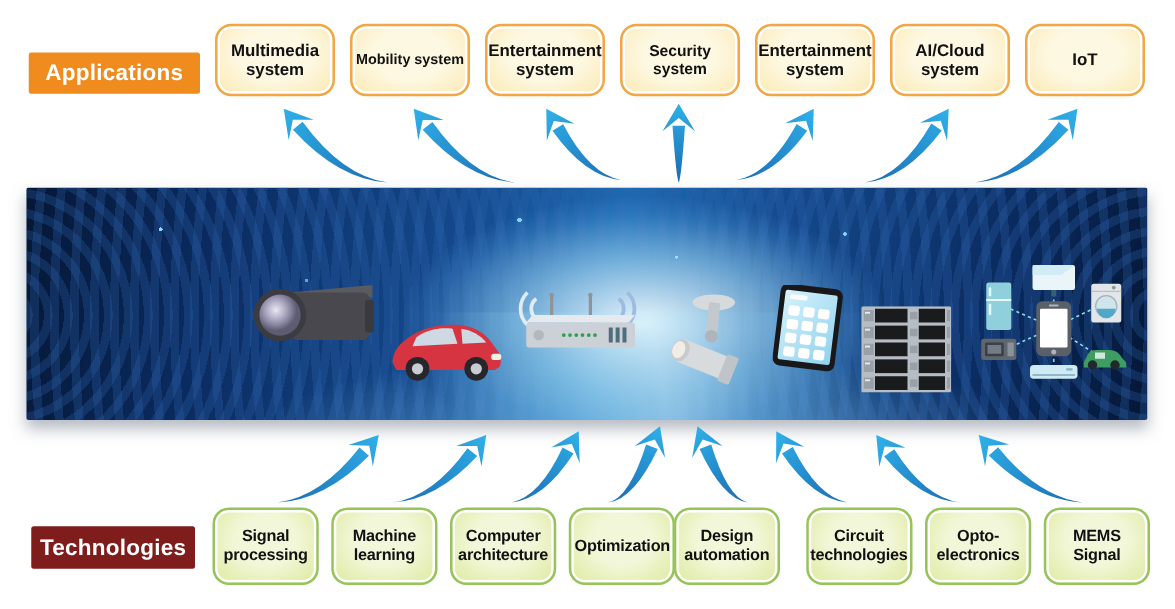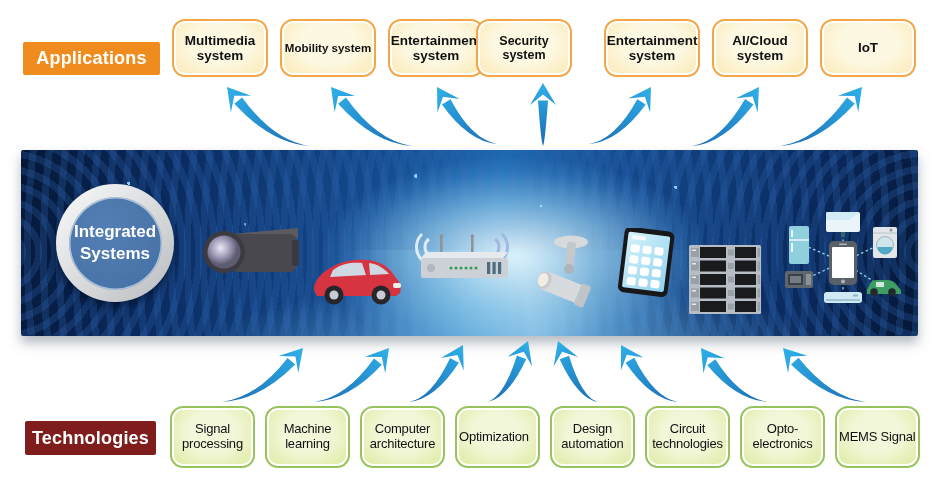--- a/index.html
+++ b/index.html
@@ -21,22 +21,22 @@
     display:flex;align-items:center;justify-content:center;text-align:center;
     font-weight:bold;font-size:13.5px;line-height:1.12;color:#111;padding:2px;}
   .app-box:nth-of-type(3){font-size:11.5px;}
   .app-box:nth-of-type(5){font-size:12.5px;}
 
   
   .tech-box{position:absolute;top:406px;height:62px;width:85px;box-sizing:border-box;
     border:2.5px solid #97C35B;border-radius:13px;
     background:radial-gradient(ellipse at 50% 42%, #F3F7DA 40%, #DCEA9E 100%);
     box-shadow:inset 0 0 0 2px #ffffff;
-    display:flex;align-items:center;justify-content:flex-start;text-align:center;
-    font-weight:normal;font-size:13px;line-height:1.12;color:#111;padding:2px;letter-spacing:-.2px;}
+    display:flex;align-items:center;justify-content:flex-end;text-align:center;
+    font-weight:bold;font-size:13px;line-height:1.12;color:#111;padding:2px;letter-spacing:-.2px;}
 
   
   #banner{left:21px;top:150px;width:897px;height:186px;border-radius:2px;
     box-shadow:0 7px 12px rgba(110,120,135,.5);
     background:
       radial-gradient(circle 2.5px at 12% 18%, rgba(140,225,255,.95) 60%, transparent 61%),
       radial-gradient(circle 2px at 33% 72%, rgba(140,225,255,.85) 60%, transparent 61%),
       radial-gradient(circle 3px at 44% 14%, rgba(140,225,255,.9) 60%, transparent 61%),
       radial-gradient(circle 2px at 58% 30%, rgba(160,230,255,.9) 60%, transparent 61%),
       radial-gradient(circle 2.5px at 73% 20%, rgba(140,225,255,.9) 60%, transparent 61%),
@@ -75,39 +75,34 @@
 <div class="row-label" id="apps-label">Applications</div>
 <div class="app-box" style="left:172px">
     <span>Multimedia system</span>
   </div>
 <div class="app-box" style="left:280px">
     <span>Mobility system</span>
   </div>
 <div class="app-box" style="left:388px">
     <span>Entertainment system</span>
   </div>
-<div class="app-box" style="left:476px">
+<div class="app-box" style="left:496px">
     <span>Security system</span>
   </div>
 <div class="app-box" style="left:604px">
     <span>Entertainment system</span>
   </div>
 <div class="app-box" style="left:712px">
     <span>AI/Cloud system</span>
   </div>
 <div class="app-box" style="left:820px">
     <span>IoT</span>
   </div>
 
 <div class="abs" id="banner">
-  <div id="badge">
-    <div id="badge-inner">
-      <div id="badge-text">Integrated Systems</div>
-    </div>
-  </div>
 
   <svg class="device" style="left:181px;top:74px" width="100" height="52" viewBox="0 0 100 52">
     <defs>
         <radialGradient id="lensG" cx="40%" cy="38%">
           <stop offset="0%" stop-color="#ECE8F6"></stop>
           <stop offset="60%" stop-color="#9B97B2"></stop>
           <stop offset="100%" stop-color="#5E5C72"></stop>
         </radialGradient>
       </defs>
     <polygon points="30,10 96,4 96,14 30,18" fill="#5A5A61"></polygon>
@@ -304,21 +299,21 @@
   </div>
 <div class="tech-box" style="left:265px">
     <span>Machine learning</span>
   </div>
 <div class="tech-box" style="left:360px">
     <span>Computer architecture</span>
   </div>
 <div class="tech-box" style="left:455px">
     <span>Optimization</span>
   </div>
-<div class="tech-box" style="left:550px">
+<div class="tech-box" style="left:539px">
     <span>Design automation</span>
   </div>
 <div class="tech-box" style="left:645px">
     <span>Circuit technologies</span>
   </div>
 <div class="tech-box" style="left:740px">
     <span>Opto-electronics</span>
   </div>
 <div class="tech-box" style="left:835px">
     <span>MEMS Signal</span>

